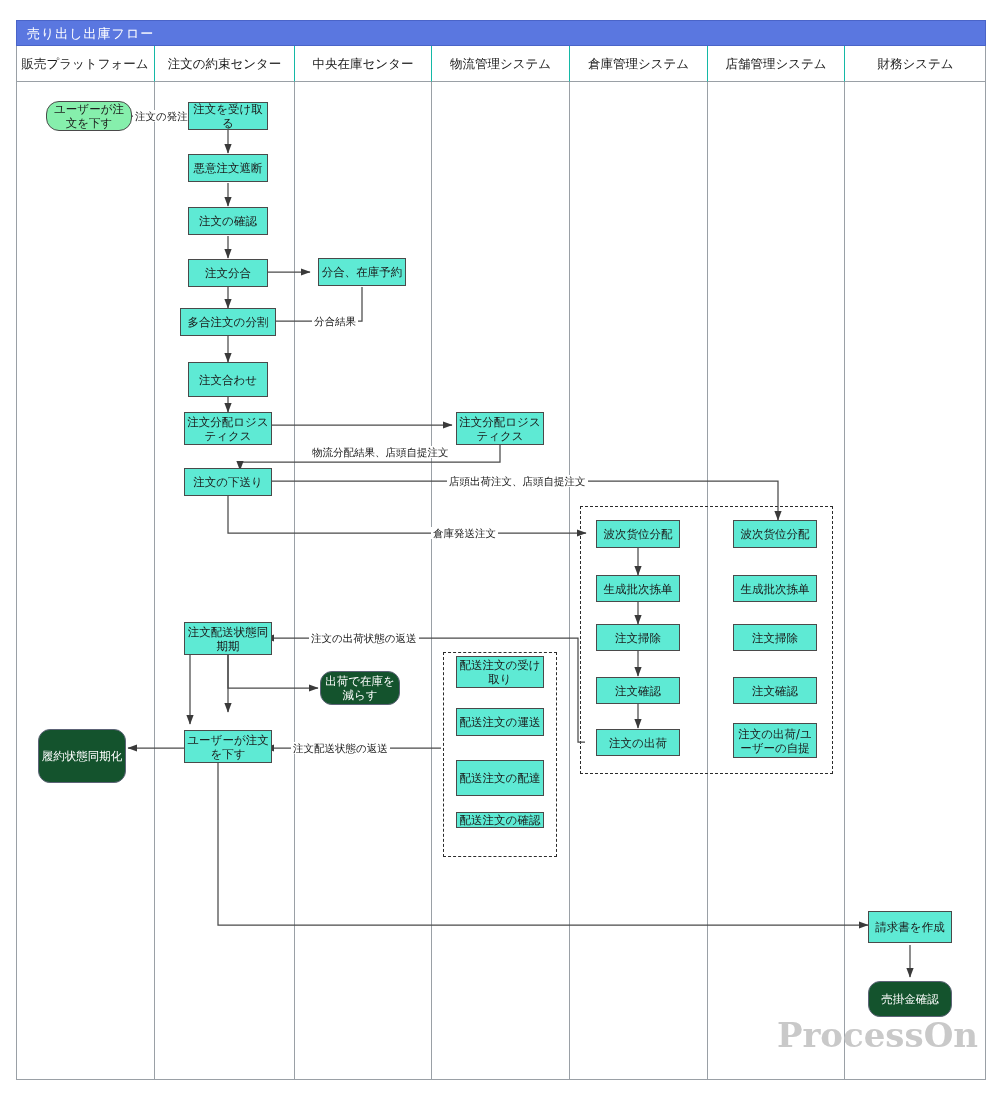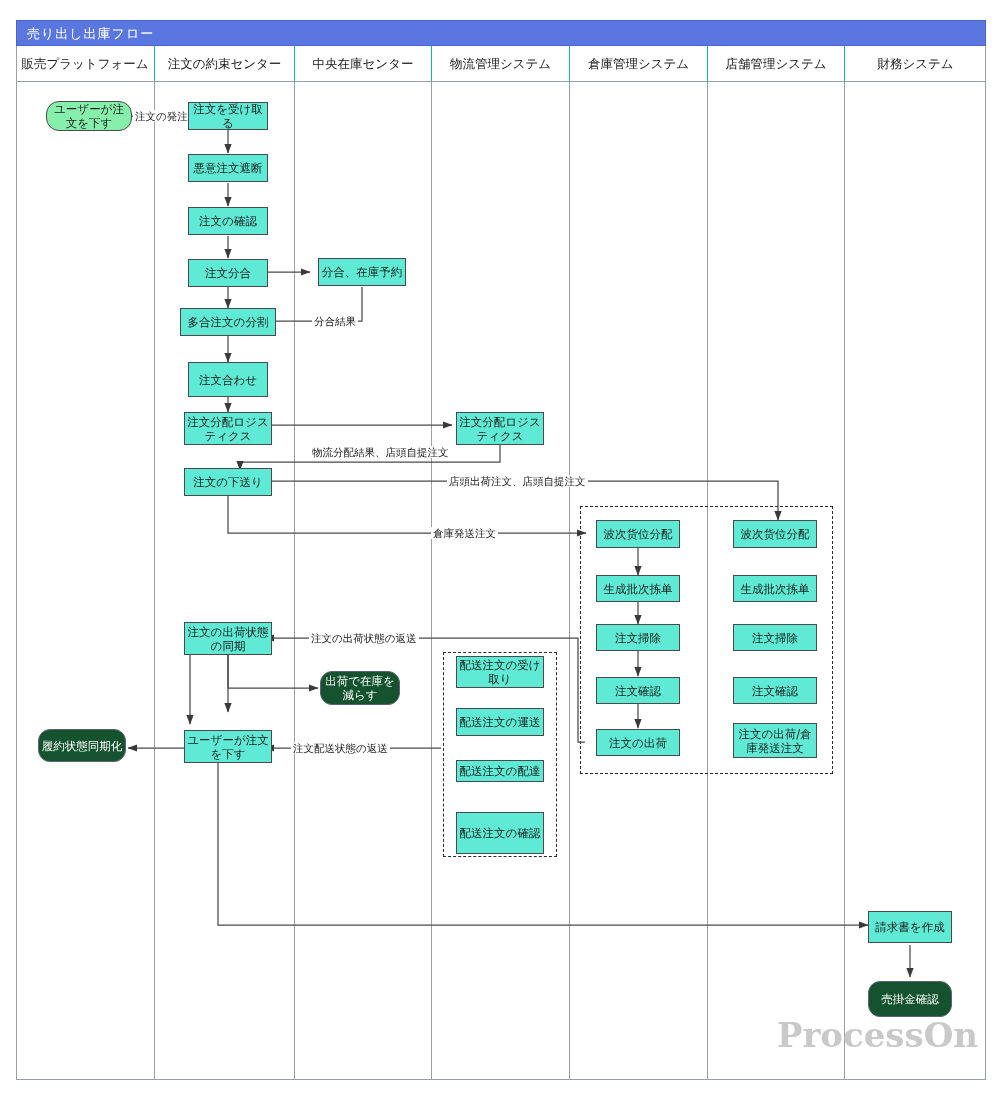--- a/index.html
+++ b/index.html
@@ -223,52 +223,52 @@
 
   <div class="edge-label" style="left:133px;top:110px;">注文の発注</div>
   <div class="edge-label" style="left:312px;top:315px;">分合結果</div>
   <div class="edge-label" style="left:310px;top:446px;">物流分配結果、店頭自提注文</div>
   <div class="edge-label" style="left:447px;top:475px;">店頭出荷注文、店頭自提注文</div>
   <div class="edge-label" style="left:431px;top:527px;">倉庫発送注文</div>
   <div class="edge-label" style="left:309px;top:632px;">注文の出荷状態の返送</div>
   <div class="edge-label" style="left:291px;top:742px;">注文配送状態の返送</div>
 
   <div class="node pill" style="left:46px;top:101px;width:86px;height:30px;">ユーザーが注文を下す</div>
-  <div class="node round" style="left:38px;top:729px;width:88px;height:33px;">履約状態同期化</div>
+  <div class="node round" style="left:38px;top:729px;width:88px;height:54px;">履約状態同期化</div>
 
   <div class="node rect" style="left:188px;top:102px;width:80px;height:28px;">注文を受け取る</div>
   <div class="node rect" style="left:188px;top:154px;width:80px;height:28px;">悪意注文遮断</div>
   <div class="node rect" style="left:188px;top:207px;width:80px;height:28px;">注文の確認</div>
   <div class="node rect" style="left:188px;top:259px;width:80px;height:28px;">注文分合</div>
   <div class="node rect" style="left:180px;top:308px;width:96px;height:28px;">多合注文の分割</div>
   <div class="node rect" style="left:188px;top:362px;width:80px;height:35px;">注文合わせ</div>
   <div class="node rect" style="left:184px;top:412px;width:88px;height:33px;">注文分配ロジスティクス</div>
   <div class="node rect" style="left:184px;top:468px;width:88px;height:28px;">注文の下送り</div>
-  <div class="node rect" style="left:184px;top:622px;width:88px;height:33px;">注文の出荷状態の同期</div>
+  <div class="node rect" style="left:184px;top:622px;width:88px;height:33px;">注文配送状態同期期</div>
   <div class="node rect" style="left:184px;top:730px;width:88px;height:33px;">ユーザーが注文を下す</div>
 
   <div class="node rect" style="left:318px;top:258px;width:88px;height:28px;">分合、在庫予約</div>
   <div class="node round" style="left:320px;top:671px;width:80px;height:34px;">出荷で在庫を減らす</div>
 
   <div class="node rect" style="left:456px;top:412px;width:88px;height:33px;">注文分配ロジスティクス</div>
   <div class="node rect" style="left:456px;top:656px;width:88px;height:32px;">配送注文の受け取り</div>
   <div class="node rect" style="left:456px;top:708px;width:88px;height:28px;">配送注文の運送</div>
-  <div class="node rect" style="left:456px;top:760px;width:88px;height:22px;">配送注文の配達</div>
-  <div class="node rect" style="left:456px;top:812px;width:88px;height:42px;">配送注文の確認</div>
+  <div class="node rect" style="left:456px;top:760px;width:88px;height:36px;">配送注文の配達</div>
+  <div class="node rect" style="left:456px;top:812px;width:88px;height:16px;">配送注文の確認</div>
 
   <div class="node rect" style="left:596px;top:520px;width:84px;height:28px;">波次货位分配</div>
   <div class="node rect" style="left:596px;top:575px;width:84px;height:27px;">生成批次拣单</div>
   <div class="node rect" style="left:596px;top:624px;width:84px;height:27px;">注文掃除</div>
   <div class="node rect" style="left:596px;top:677px;width:84px;height:27px;">注文確認</div>
   <div class="node rect" style="left:596px;top:729px;width:84px;height:27px;">注文の出荷</div>
 
   <div class="node rect" style="left:733px;top:520px;width:84px;height:28px;">波次货位分配</div>
   <div class="node rect" style="left:733px;top:575px;width:84px;height:27px;">生成批次拣单</div>
   <div class="node rect" style="left:733px;top:624px;width:84px;height:27px;">注文掃除</div>
   <div class="node rect" style="left:733px;top:677px;width:84px;height:27px;">注文確認</div>
-  <div class="node rect" style="left:733px;top:723px;width:84px;height:35px;">注文の出荷/倉庫発送注文</div>
+  <div class="node rect" style="left:733px;top:723px;width:84px;height:35px;">注文の出荷/ユーザーの自提</div>
 
   <div class="node rect" style="left:868px;top:911px;width:84px;height:32px;">請求書を作成</div>
   <div class="node round" style="left:868px;top:981px;width:84px;height:36px;">売掛金確認</div>
 
   <div class="watermark">ProcessOn</div>
 
 </div>
 
 </body></html>

